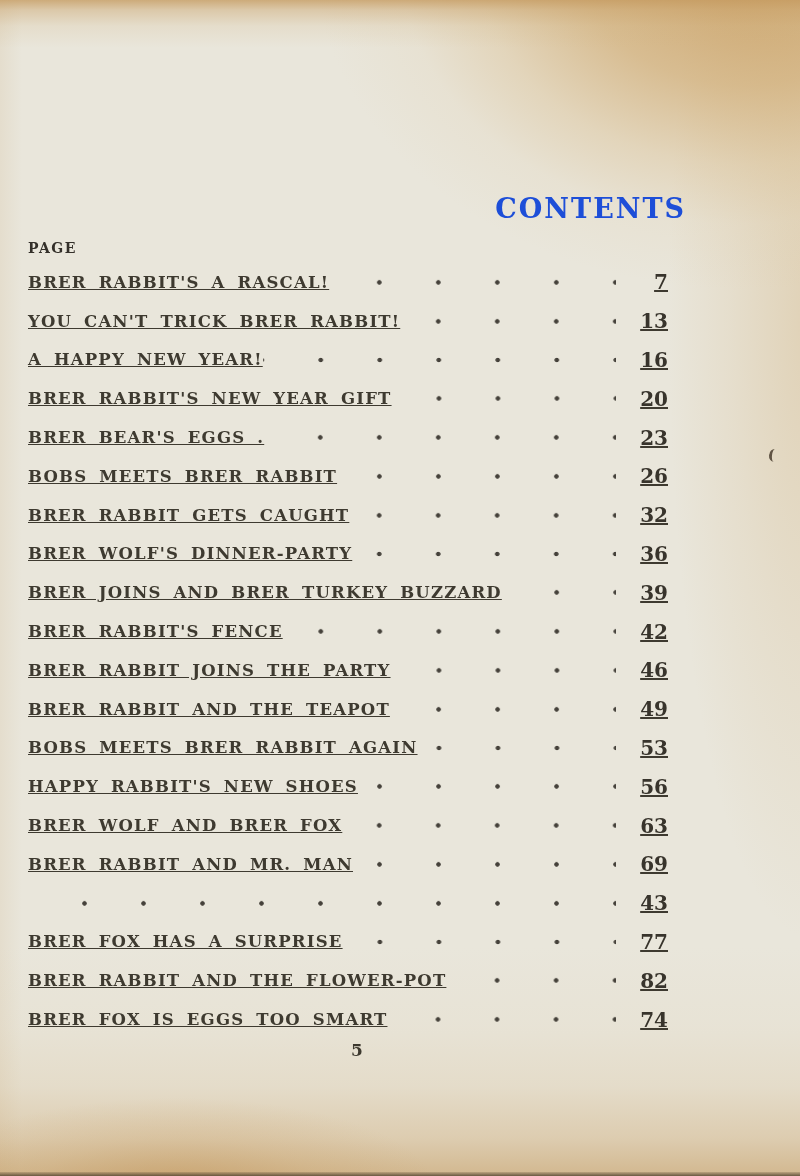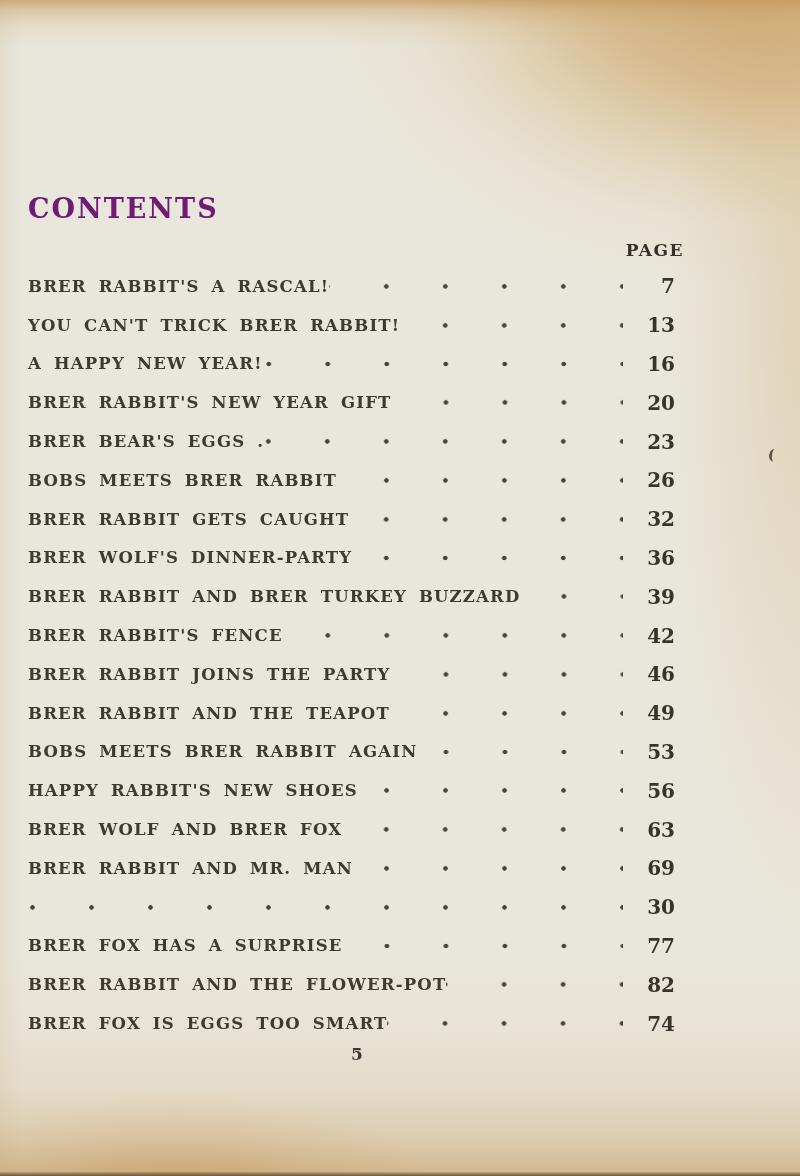--- a/index.html
+++ b/index.html
@@ -42,41 +42,41 @@
     transform: rotate(6deg);
   }
 
   .content {
     position: absolute; left: 28px; top: 0; width: 658px;
     color: var(--ink, #3e3a30);
   }
 
   .title {
     margin: 193px 0 16px 0;
-    text-align: left;
+    text-align: right;
     font-size: 27px;
     font-weight: 700;
     letter-spacing: 2px;
-    color: #701a75;
+    color: #1d4ed8;
   }
 
   .page-label {
     margin-top: 13px;
-    text-align: right;
     padding-right: 2px;
-    font-size: 17px;
+    font-size: 14px;
     font-weight: 700;
     letter-spacing: 1.5px;
     color: #34302a;
   }
 
   ol.toc {
     list-style: none;
-    margin: 7px 9px 0 0;
+    margin: 7px 16px 0 0;
     padding: 0;
+    text-decoration: underline;
   }
   .row {
     display: flex;
     align-items: center;
     height: 38.8px;
     white-space: nowrap;
   }
   .t {
     font-size: 16.5px;
     font-weight: 700;
@@ -164,21 +164,21 @@
     <span class="n">32</span>
   </li>
 
   <li class="row">
     <span class="t">BRER WOLF'S DINNER-PARTY</span>
     <span class="leader"></span>
     <span class="n">36</span>
   </li>
 
   <li class="row">
-    <span class="t">BRER RABBIT AND BRER TURKEY BUZZARD</span>
+    <span class="t">BRER JOINS AND BRER TURKEY BUZZARD</span>
     <span class="leader"></span>
     <span class="n">39</span>
   </li>
 
   <li class="row">
     <span class="t">BRER RABBIT'S FENCE</span>
     <span class="leader"></span>
     <span class="n">42</span>
   </li>
 
@@ -213,21 +213,21 @@
   </li>
 
   <li class="row">
     <span class="t">BRER RABBIT AND MR. MAN</span>
     <span class="leader"></span>
     <span class="n">69</span>
   </li>
 
   <li class="row">
     <span class="leader"></span>
-    <span class="n">30</span>
+    <span class="n">43</span>
   </li>
 
   <li class="row">
     <span class="t">BRER FOX HAS A SURPRISE</span>
     <span class="leader"></span>
     <span class="n">77</span>
   </li>
 
   <li class="row">
     <span class="t">BRER RABBIT AND THE FLOWER-POT</span>

